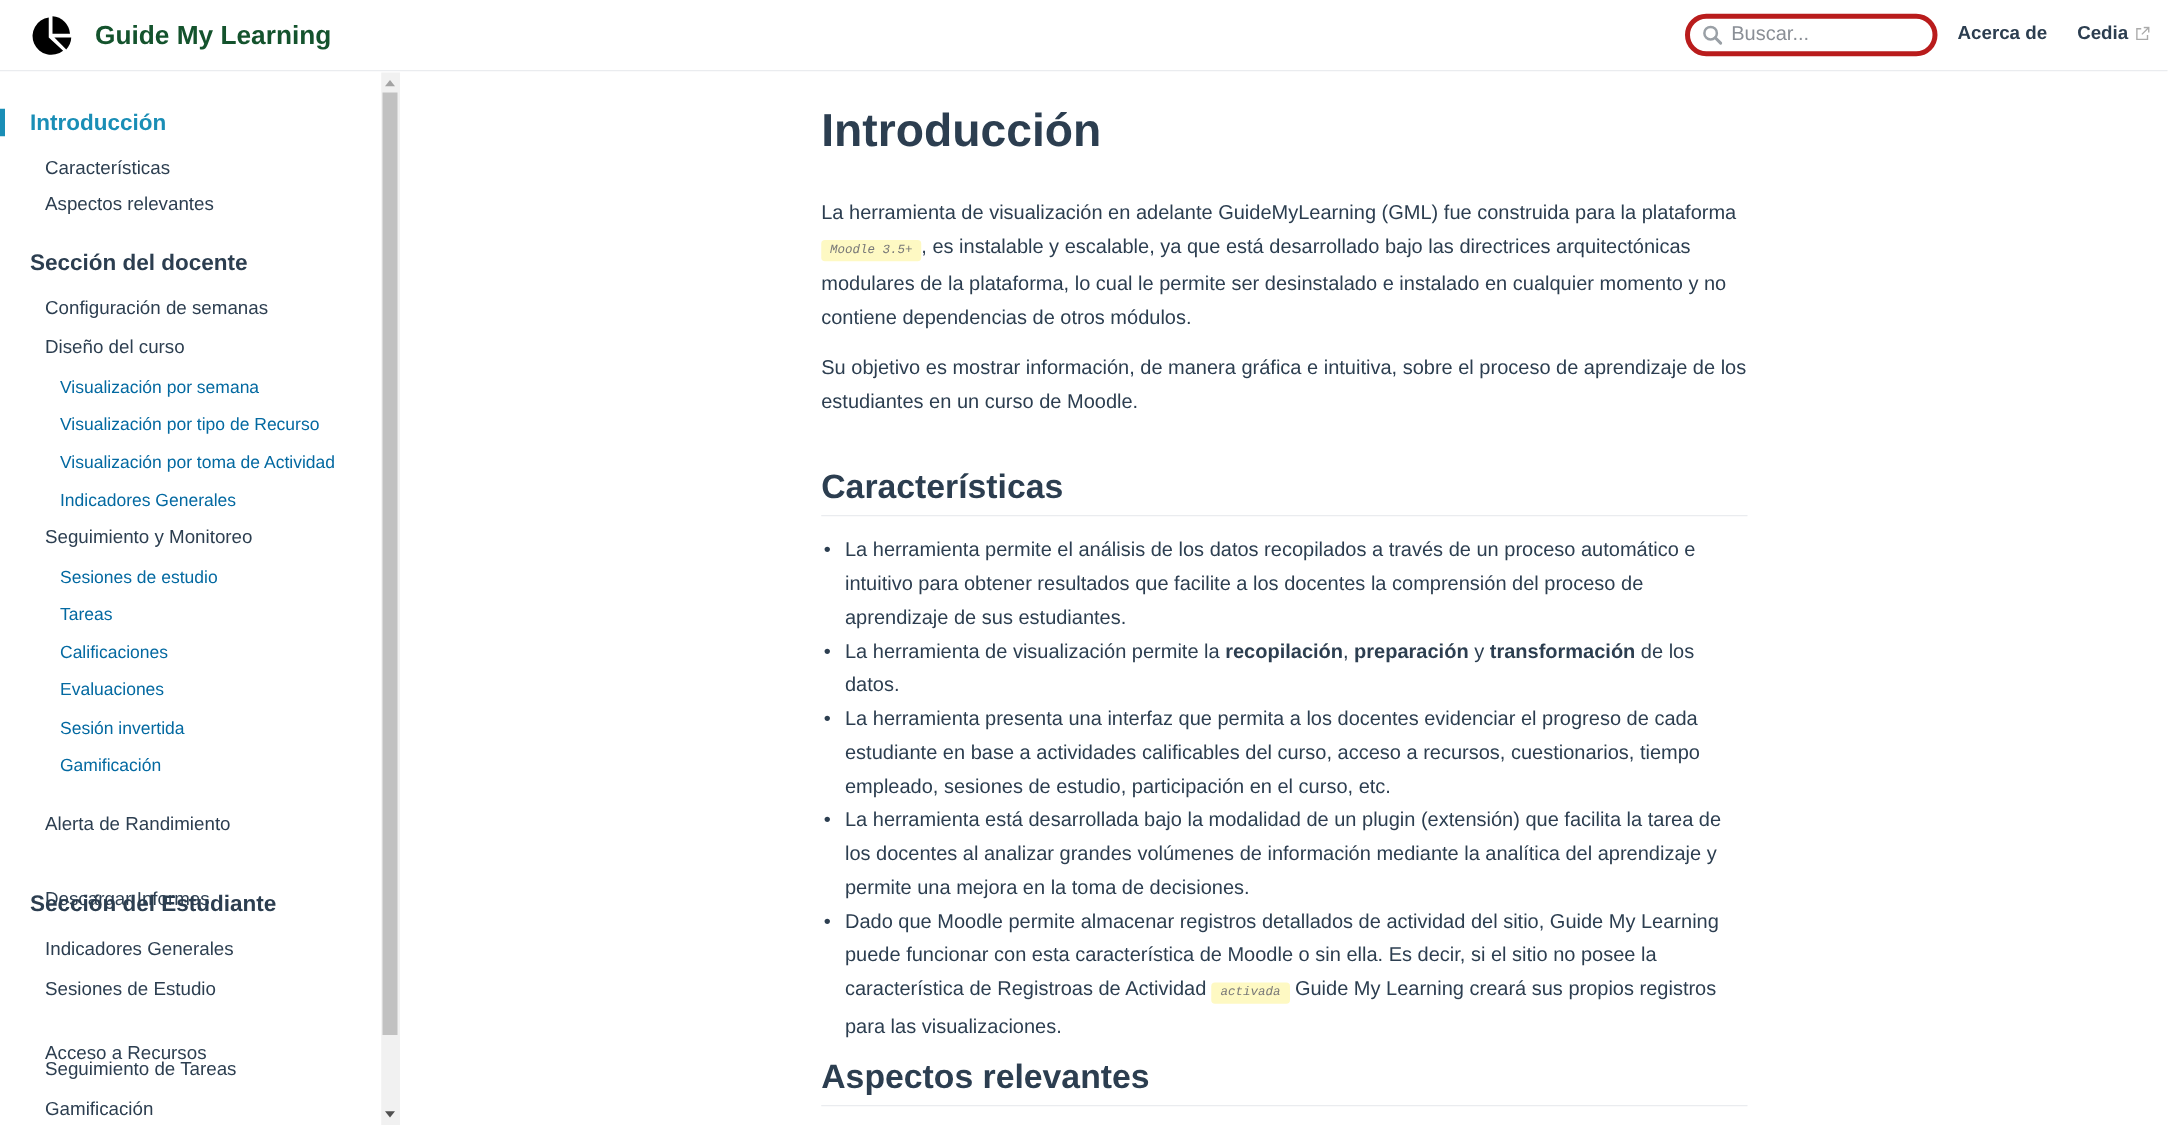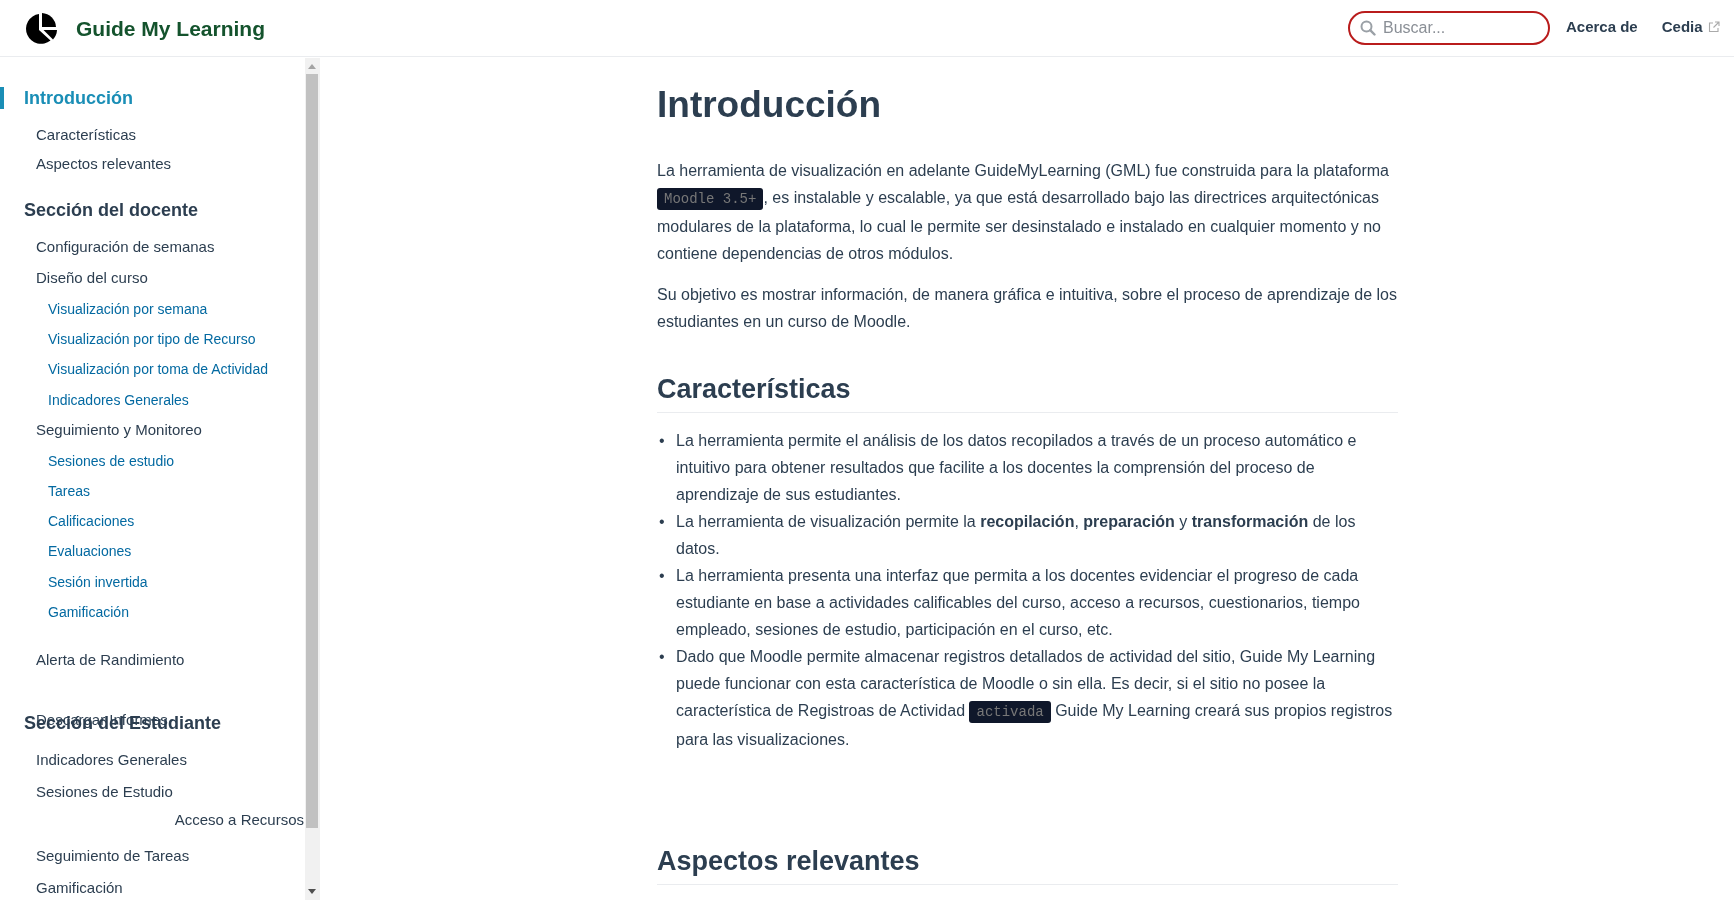--- a/index.html
+++ b/index.html
@@ -4,21 +4,21 @@
 <style>
   * { box-sizing: border-box; margin: 0; padding: 0; }
   html, body { width: 1734px; height: 900px; overflow: hidden; background: #fff; }
   body { font-family: "Liberation Sans", "DejaVu Sans", sans-serif; color: #2c3e50; }
 
   .navbar { position: absolute; left: 0; top: 0; width: 1734px; height: 57px; border-bottom: 1px solid #eaecef; background: #fff; }
   .brand { position: absolute; left: 23px; top: 11px; display: flex; align-items: center; }
   .brand-logo { width: 36px; height: 36px; }
   .brand-title { margin-left: 17px; font-size: 21px; font-weight: bold; color: #14532d; }
 
-  .search { position: absolute; left: 1348px; top: 11px; width: 202px; height: 34px; border: 2px solid #b91c1c; border-radius: 17px; display: flex; align-items: center; padding-left: 10px; }
+  .search { position: absolute; left: 1348px; top: 11px; width: 202px; height: 34px; border: 4px solid #b91c1c; border-radius: 17px; display: flex; align-items: center; padding-left: 10px; }
   .search svg { width: 16px; height: 16px; }
   .search input { border: none; outline: none; font-size: 16px; margin-left: 7px; width: 160px; color: #2c3e50; font-family: "Liberation Sans", sans-serif; background: transparent; }
   .search input::placeholder { color: #8a8f96; }
 
   .nav-links { position: absolute; left: 1566px; top: 18px; display: flex; font-size: 15px; font-weight: bold; }
   .nav-links a { color: #2c3e50; text-decoration: none; display: flex; align-items: center; }
   .nav-links a + a { margin-left: 24px; }
   .ext-icon { width: 12px; height: 12px; margin-left: 5px; }
 
   .sidebar { position: absolute; left: 0; top: 58px; width: 320px; height: 842px; overflow: hidden; background: #fff; }
@@ -30,21 +30,21 @@
   .sb-row { position: absolute; left: 0; width: 304px; line-height: 22px; }
 
   .scrollbar { position: absolute; left: 305px; top: 58px; width: 15px; height: 842px; background: #f1f1f1; }
   .sb-arrow-up { position: absolute; left: 3px; top: 6px; width: 0; height: 0; border-left: 4px solid transparent; border-right: 4px solid transparent; border-bottom: 5px solid #a3a3a3; }
   .sb-thumb { position: absolute; left: 1px; top: 16px; width: 12px; height: 754px; background: #c1c1c1; }
   .sb-arrow-down { position: absolute; left: 3px; bottom: 6px; width: 0; height: 0; border-left: 4px solid transparent; border-right: 4px solid transparent; border-top: 5px solid #505050; }
 
   .content { position: absolute; left: 657px; top: 58px; width: 741px; }
   h1.page-title { position: absolute; top: 26px; font-size: 37px; font-weight: bold; color: #2c3e50; white-space: nowrap; }
   .para { position: absolute; left: 0; width: 741px; font-size: 16px; line-height: 27px; color: #2c3e50; }
-  code.inline { font-family: "Liberation Mono", "DejaVu Sans Mono", monospace; font-size: 14px; color: #777; background: #0f172a; padding: 3px 7px; border-radius: 3px; }
+  code.inline { font-family: "Liberation Mono", "DejaVu Sans Mono", monospace; font-size: 10px; color: #777; background: #fef9c3; padding: 3px 7px; border-radius: 3px; font-style: italic; }
   h2.sec { position: absolute; left: 0; width: 741px; font-size: 27px; font-weight: bold; color: #2c3e50; padding-bottom: 7px; border-bottom: 1px solid #eaecef; }
   ul.feat { position: absolute; left: 0; top: 369px; width: 741px; font-size: 16px; line-height: 27px; color: #2c3e50; list-style: none; }
   ul.feat li { position: relative; padding-left: 19px; }
   ul.feat li::before { content: "•"; position: absolute; left: 2px; top: 0; }
   b { font-weight: bold; }
 </style>
 </head>
 <body>
 
 <header class="navbar">
@@ -142,21 +142,21 @@
 
     <div class="sb-row" style="top:654px;">
         <a class="sb-group-title">Sección del Estudiante</a>
       </div>
     <div class="sb-row" style="top:691px;">
         <a class="sb-item">Indicadores Generales</a>
       </div>
     <div class="sb-row" style="top:723px;">
         <a class="sb-item">Sesiones de Estudio</a>
       </div>
-    <div class="sb-row" style="top:751px;text-align:right;">
+    <div class="sb-row" style="top:774px;">
         <a class="sb-item">Acceso a Recursos</a>
       </div>
     <div class="sb-row" style="top:787px;">
         <a class="sb-item">Seguimiento de Tareas</a>
       </div>
     <div class="sb-row" style="top:819px;">
         <a class="sb-item">Gamificación</a>
       </div>
   </div>
 </aside>
@@ -173,17 +173,18 @@
   <p class="para" style="top:99px;"><span>La herramienta de visualización en adelante GuideMyLearning (GML) fue construida para la plataforma </span><code class="inline">Moodle 3.5+</code><span>, es instalable y escalable, ya que está desarrollado bajo las directrices arquitectónicas modulares de la plataforma, lo cual le permite ser desinstalado e instalado en cualquier momento y no contiene dependencias de otros módulos.</span></p>
 
   <p class="para" style="top:223px;">Su objetivo es mostrar información, de manera gráfica e intuitiva, sobre el proceso de aprendizaje de los estudiantes en un curso de Moodle.</p>
 
   <h2 class="sec" style="top:316px;">Características</h2>
 
   <ul class="feat">
     <li>La herramienta permite el análisis de los datos recopilados a través de un proceso automático e intuitivo para obtener resultados que facilite a los docentes la comprensión del proceso de aprendizaje de sus estudiantes.</li>
     <li><span>La herramienta de visualización permite la </span><b>recopilación</b><span>, </span><b>preparación</b><span> y </span><b>transformación</b><span> de los datos.</span></li>
     <li>La herramienta presenta una interfaz que permita a los docentes evidenciar el progreso de cada estudiante en base a actividades calificables del curso, acceso a recursos, cuestionarios, tiempo empleado, sesiones de estudio, participación en el curso, etc.</li>
+    <li>La herramienta está desarrollada bajo la modalidad de un plugin (extensión) que facilita la tarea de los docentes al analizar grandes volúmenes de información mediante la analítica del aprendizaje y permite una mejora en la toma de decisiones.</li>
     <li><span>Dado que Moodle permite almacenar registros detallados de actividad del sitio, Guide My Learning puede funcionar con esta característica de Moodle o sin ella. Es decir, si el sitio no posee la característica de Registroas de Actividad </span><code class="inline">activada</code><span> Guide My Learning creará sus propios registros para las visualizaciones.</span></li>
   </ul>
 
   <h2 class="sec" style="top:788px;">Aspectos relevantes</h2>
 </main>
 
 </body></html>

